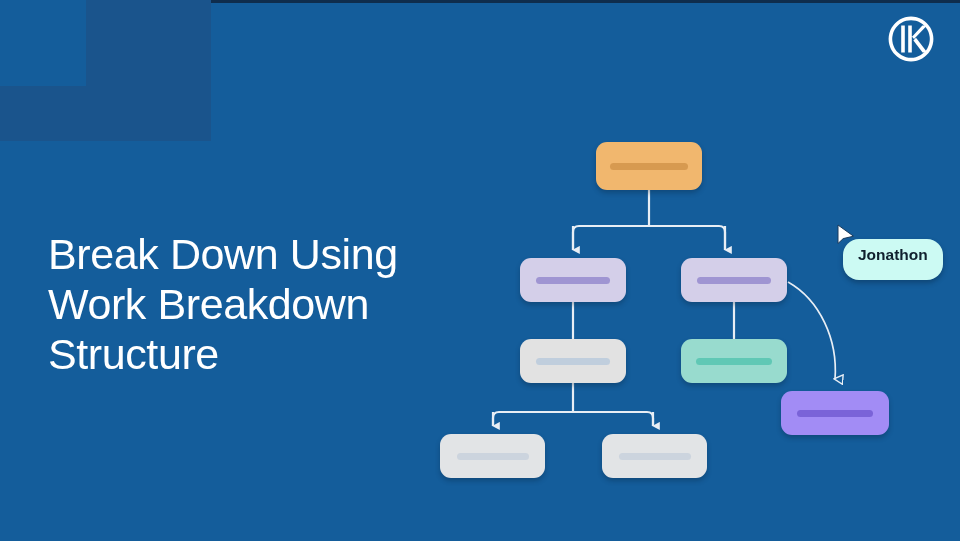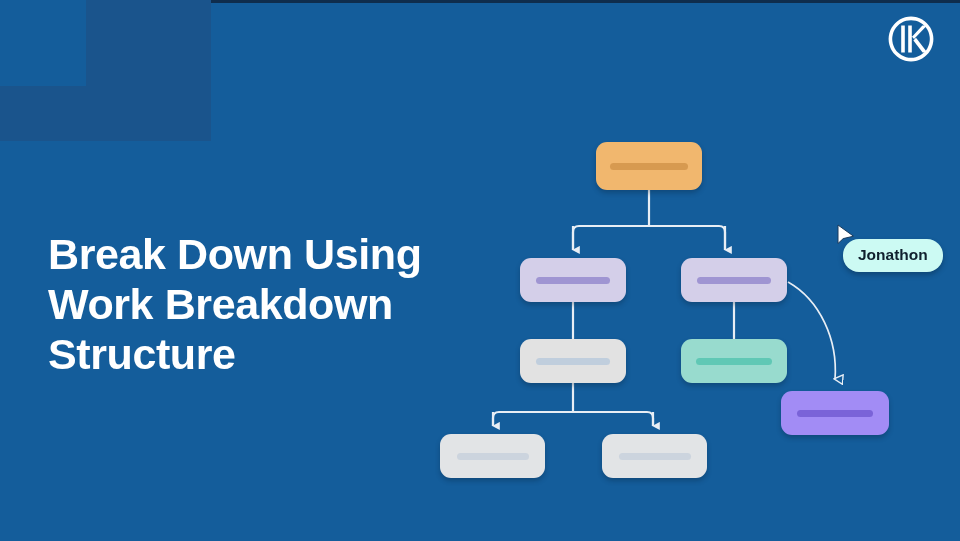--- a/index.html
+++ b/index.html
@@ -14,21 +14,21 @@
   #bg-rect-a{left:0px;top:0px;width:211px;height:141px;background:#1b5289;opacity:.85;}
   #bg-rect-b{left:0px;top:0px;width:86px;height:86px;background:#145d9b;}
   #top-rule{position:absolute;left:211px;top:0px;width:749px;height:3px;background:#0f2d4d;}
 
   
   #logo{position:absolute;left:888px;top:16px;width:46px;height:46px;}
 
   
   #headline{
     position:absolute;left:48px;top:229px;width:430px;
-    color:#ffffff;font-size:43px;line-height:50px;font-weight:bold;
+    color:#ffffff;font-size:43px;line-height:50px;font-weight:normal;
     letter-spacing:-0.4px;
   }
 
   
   #diagram{position:absolute;left:0;top:0;width:960px;height:541px;}
   #edges{position:absolute;left:0;top:0;width:960px;height:541px;}
 
   .node{
     position:absolute;border-radius:11px;
     box-shadow:0 3px 5px rgba(6,30,52,.30);
@@ -46,21 +46,21 @@
   .n-gray2 .bar{background:#ccd4de;}
   .n-mint  {background:#98dbce;}
   .n-mint  .bar{background:#60c8b5;}
   .n-violet{background:#a28cf5;}
   .n-violet .bar{background:#7a63d8;}
 
   
   #cursor-label{
     position:absolute;left:843px;top:239px;
     background:#ccfaf3;border-radius:16px;
-    padding:7px 15px 8px 15px;
+    padding:7px 15px 16px 15px;
     color:#10202e;font-size:15.5px;font-weight:bold;
     box-shadow:0 3px 5px rgba(6,30,52,.35);
     white-space:nowrap;
   }
   #cursor-arrow{position:absolute;left:836px;top:224px;width:20px;height:26px;}
 </style>
 </head>
 <body>
 
 <div id="stage">

